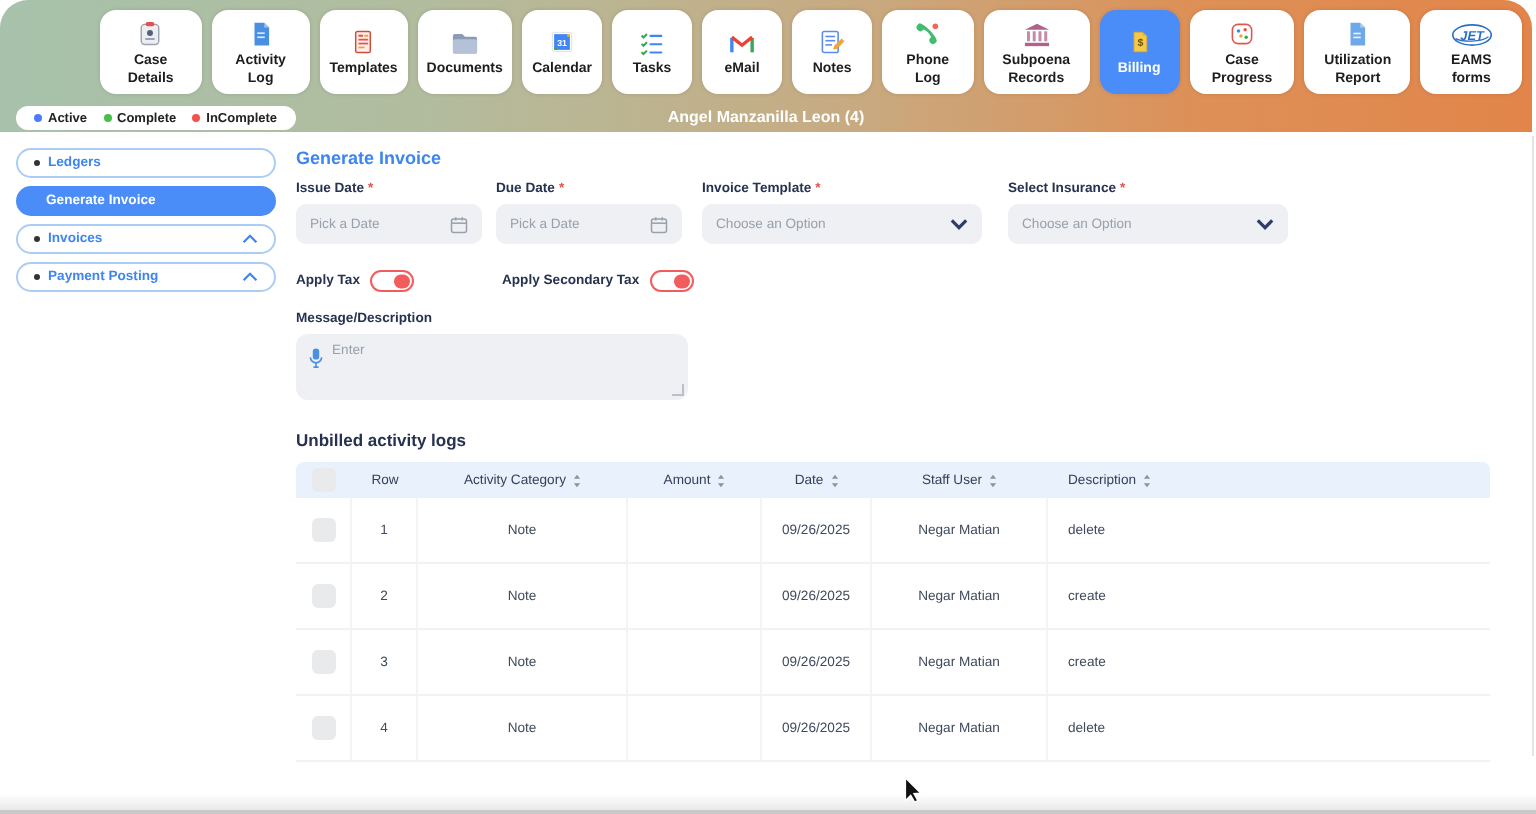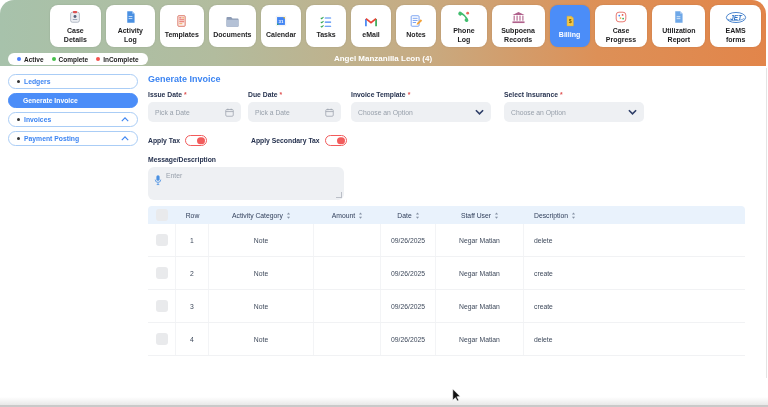--- a/index.html
+++ b/index.html
@@ -418,20 +418,21 @@
         <svg width="8" height="12" viewBox="0 0 10 14">
             <rect x="3" y="1" width="4" height="7" rx="2" fill="#4a90e2"></rect>
             <path d="M1.5 6.5a3.5 3.5 0 007 0" fill="none" stroke="#4a90e2" stroke-width="1"></path>
             <path d="M5 10.2v2.3M3.4 12.7h3.2" stroke="#4a90e2" stroke-width="1"></path>
           </svg>
       </span>
       <span class="ph">Enter</span>
       <span class="resize-handle"></span>
     </div>
 
+    <div class="table-title">Unbilled activity logs</div>
 
     <div class="grid">
       <div class="grid-row grid-head">
         <div class="hcell">
             <span class="checkbox"></span>
           </div>
         <div class="hcell">
             <span>Row</span>
           </div>
         <div class="hcell">

